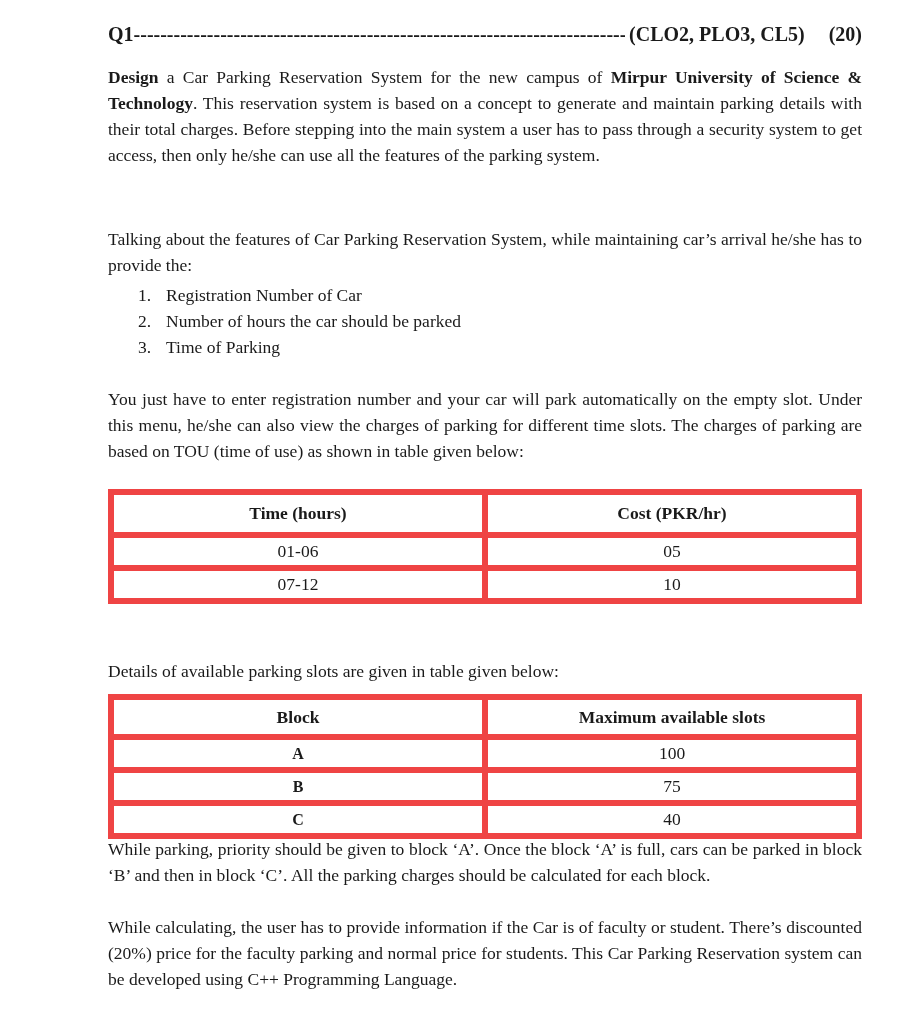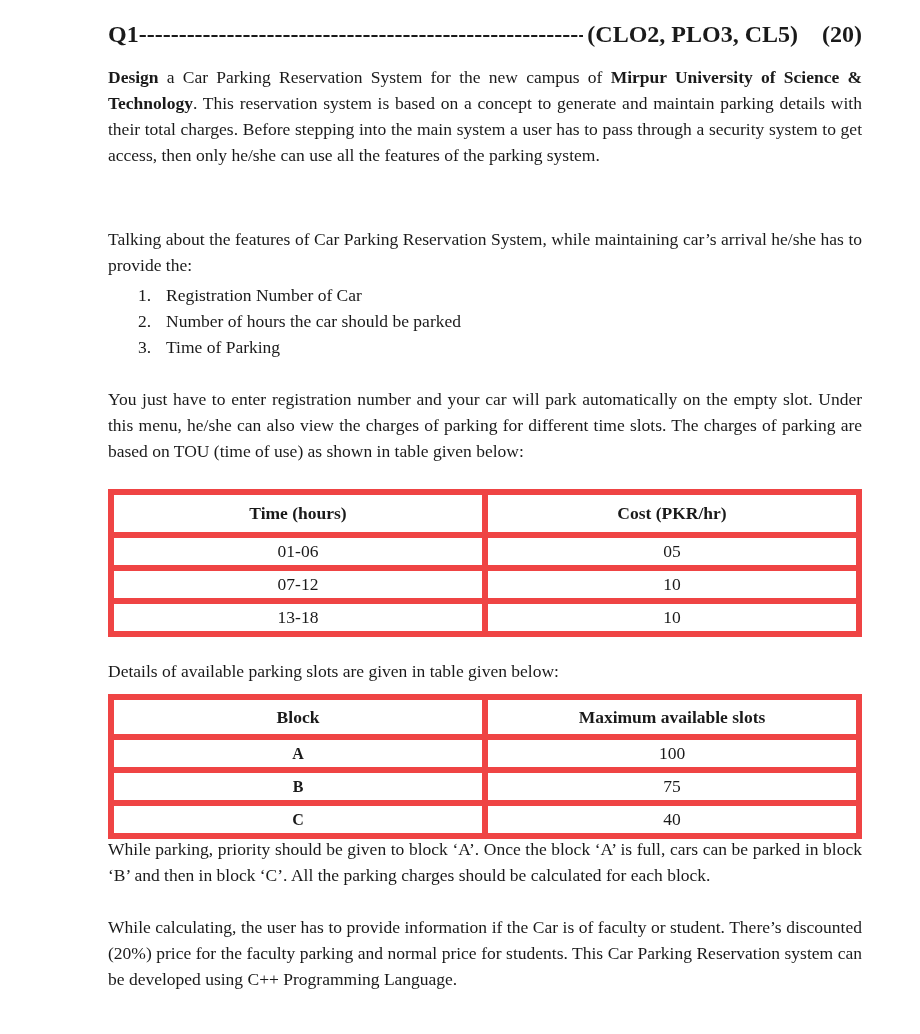--- a/index.html
+++ b/index.html
@@ -4,21 +4,21 @@
 <style>
   html, body { margin: 0; padding: 0; background: #ffffff; }
   body {
     width: 920px; height: 1034px; overflow: hidden; position: relative;
     font-family: "Liberation Serif", "DejaVu Serif", serif;
     color: #1a1a1a; font-size: 17.5px;
   }
   .page { position: absolute; left: 108px; top: 0; width: 754px; }
   .qline {
     position: absolute; top: 22px; left: 0; width: 754px; height: 24px;
-    font-weight: bold; font-size: 24px; display: flex; align-items: center;
+    font-weight: bold; font-size: 20px; display: flex; align-items: center;
     white-space: nowrap;
   }
   .qline .qnum { flex: 0 0 auto; }
   .qline .dashes { flex: 1 1 auto; overflow: hidden; letter-spacing: 0px; }
   .qline .clo { flex: 0 0 auto; margin-left: 4px; }
   .qline .marks { flex: 0 0 auto; margin-left: 24px; }
   .para { position: absolute; left: 0; width: 754px; line-height: 26px; text-align: justify; }
   .p1 { top: 64px; }
   .p2 { top: 226px; }
   .list { position: absolute; left: 30px; top: 282px; margin: 0; padding: 0; list-style: none; line-height: 26px; }
@@ -81,24 +81,20 @@
       <th>Cost (PKR/hr)</th>
     </tr>
     <tr>
       <td>01-06</td>
       <td>05</td>
     </tr>
     <tr>
       <td>07-12</td>
       <td>10</td>
     </tr>
-    <tr>
-      <td>13-18</td>
-      <td>10</td>
-    </tr>
   </tbody>
     </table>
 
   <div class="para p4">Details of available parking slots are given in table given below:</div>
 
   <table class="t t2">
     <tbody>
         <tr>
       <th>Block</th>
       <th>Maximum available slots</th>

